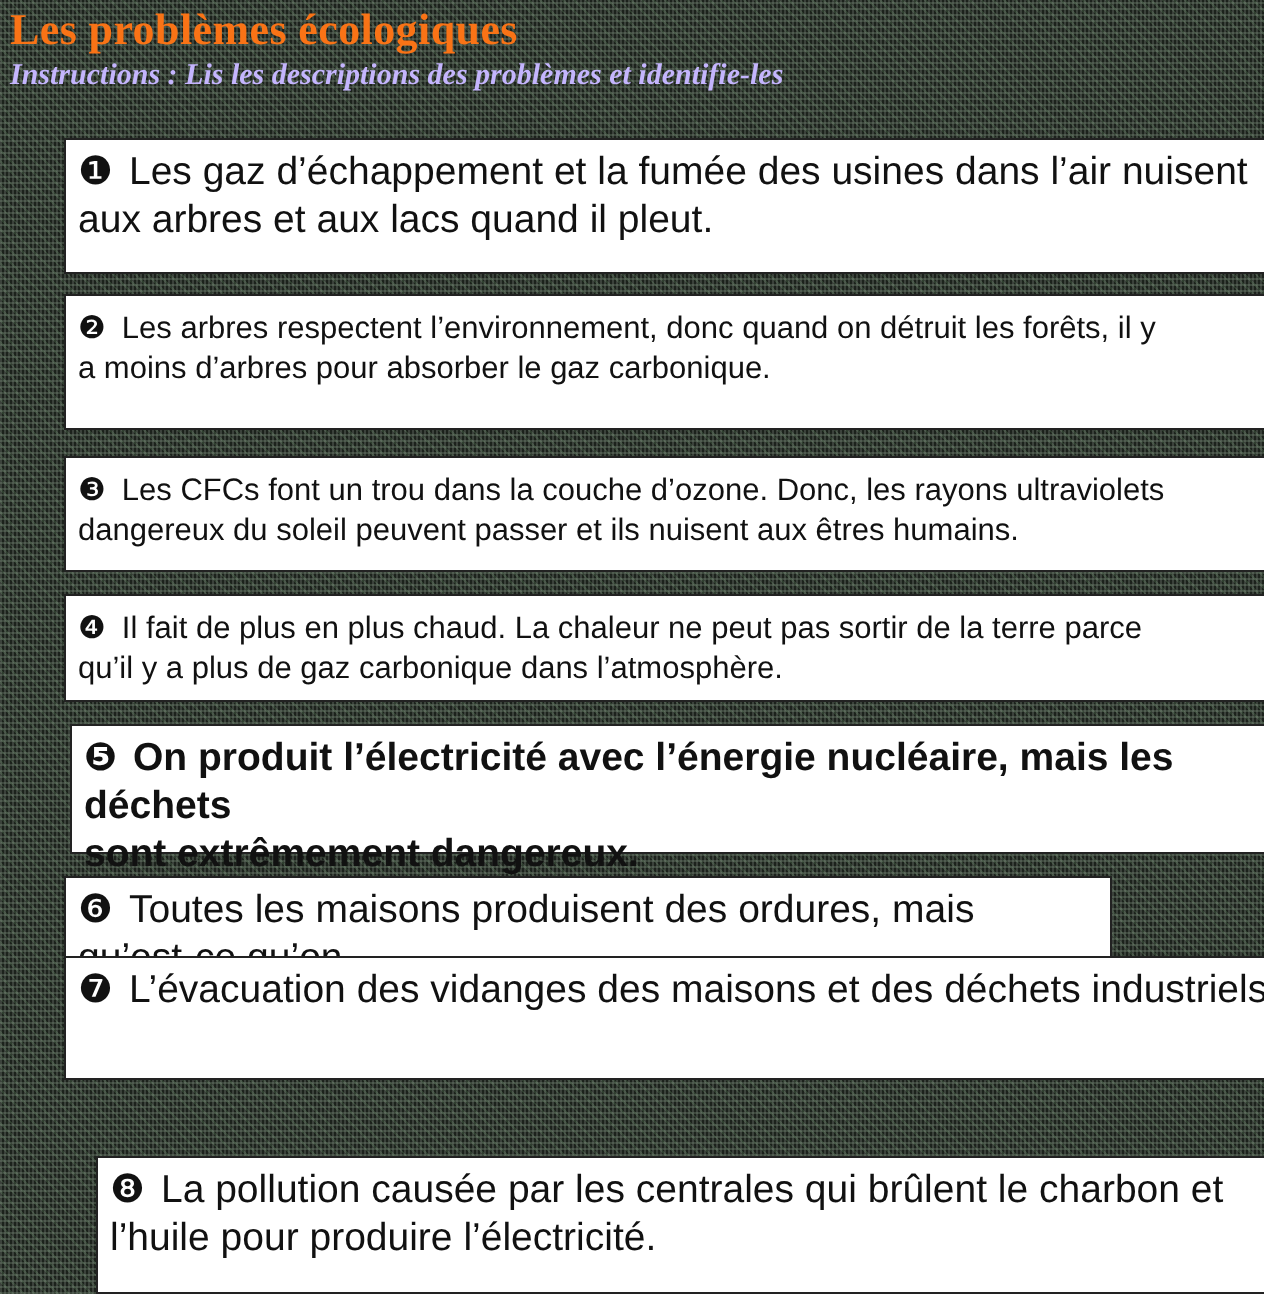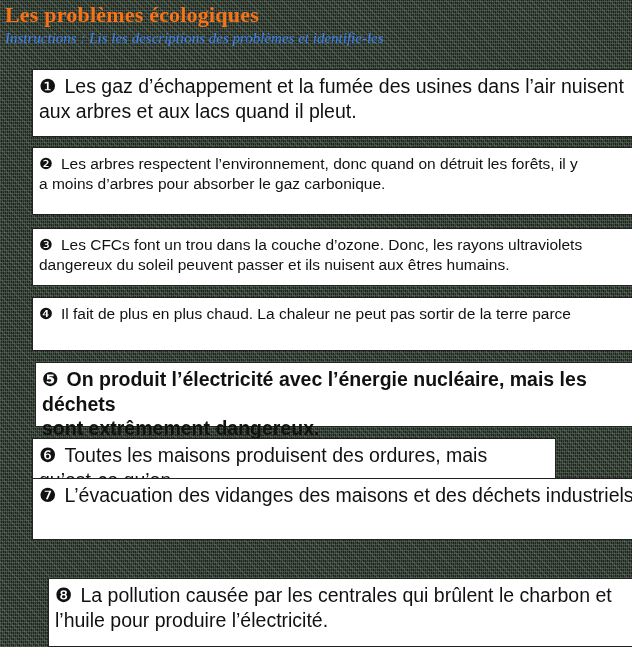--- a/index.html
+++ b/index.html
@@ -28,25 +28,25 @@
       font-family: "Liberation Serif", serif;
       font-weight: bold;
       font-size: 22px;
       line-height: 26px;
       color: #f97316;
       margin: 0;
       letter-spacing: 0.2px;
     }
     .instructions {
       font-family: "Liberation Serif", serif;
-      font-weight: normal;
+      font-weight: bold;
       font-style: italic;
       font-size: 15px;
       line-height: 18px;
-      color: #3b82f6;
+      color: #c4b5fd;
       margin: 1px 0 0 0;
     }
     .box {
       position: absolute;
       background: #ffffff;
       border: 1.5px solid #222;
       box-sizing: border-box;
       color: #111;
       margin-left: 32px;
     }
@@ -87,20 +87,21 @@
 <div class="box small" style="left:0px; top:228px; width:628px; height:58px;">
   <p class="text">
     <span class="num">❸</span><span>Les CFCs font un trou dans la couche d’ozone.  Donc, les rayons ultraviolets</span><br>
     <span>dangereux du soleil peuvent passer et ils nuisent aux êtres humains.</span>
   </p>
 </div>
 
 <div class="box small" style="left:0px; top:297px; width:628px; height:54px;">
   <p class="text">
     <span class="num">❹</span><span>Il fait de plus en plus chaud.  La chaleur ne peut pas sortir de la terre parce</span><br>
+    <span>qu’il y a plus de gaz carbonique dans l’atmosphère.</span>
   </p>
 </div>
 
 <div class="box large" style="left:3px; top:362px; width:624px; height:65px;font-weight:bold;">
   <p class="text">
     <span class="num">❺</span><span>On produit l’électricité avec l’énergie nucléaire, mais les déchets</span><br>
     <span>sont extrêmement dangereux.</span>
   </p>
 </div>
 

